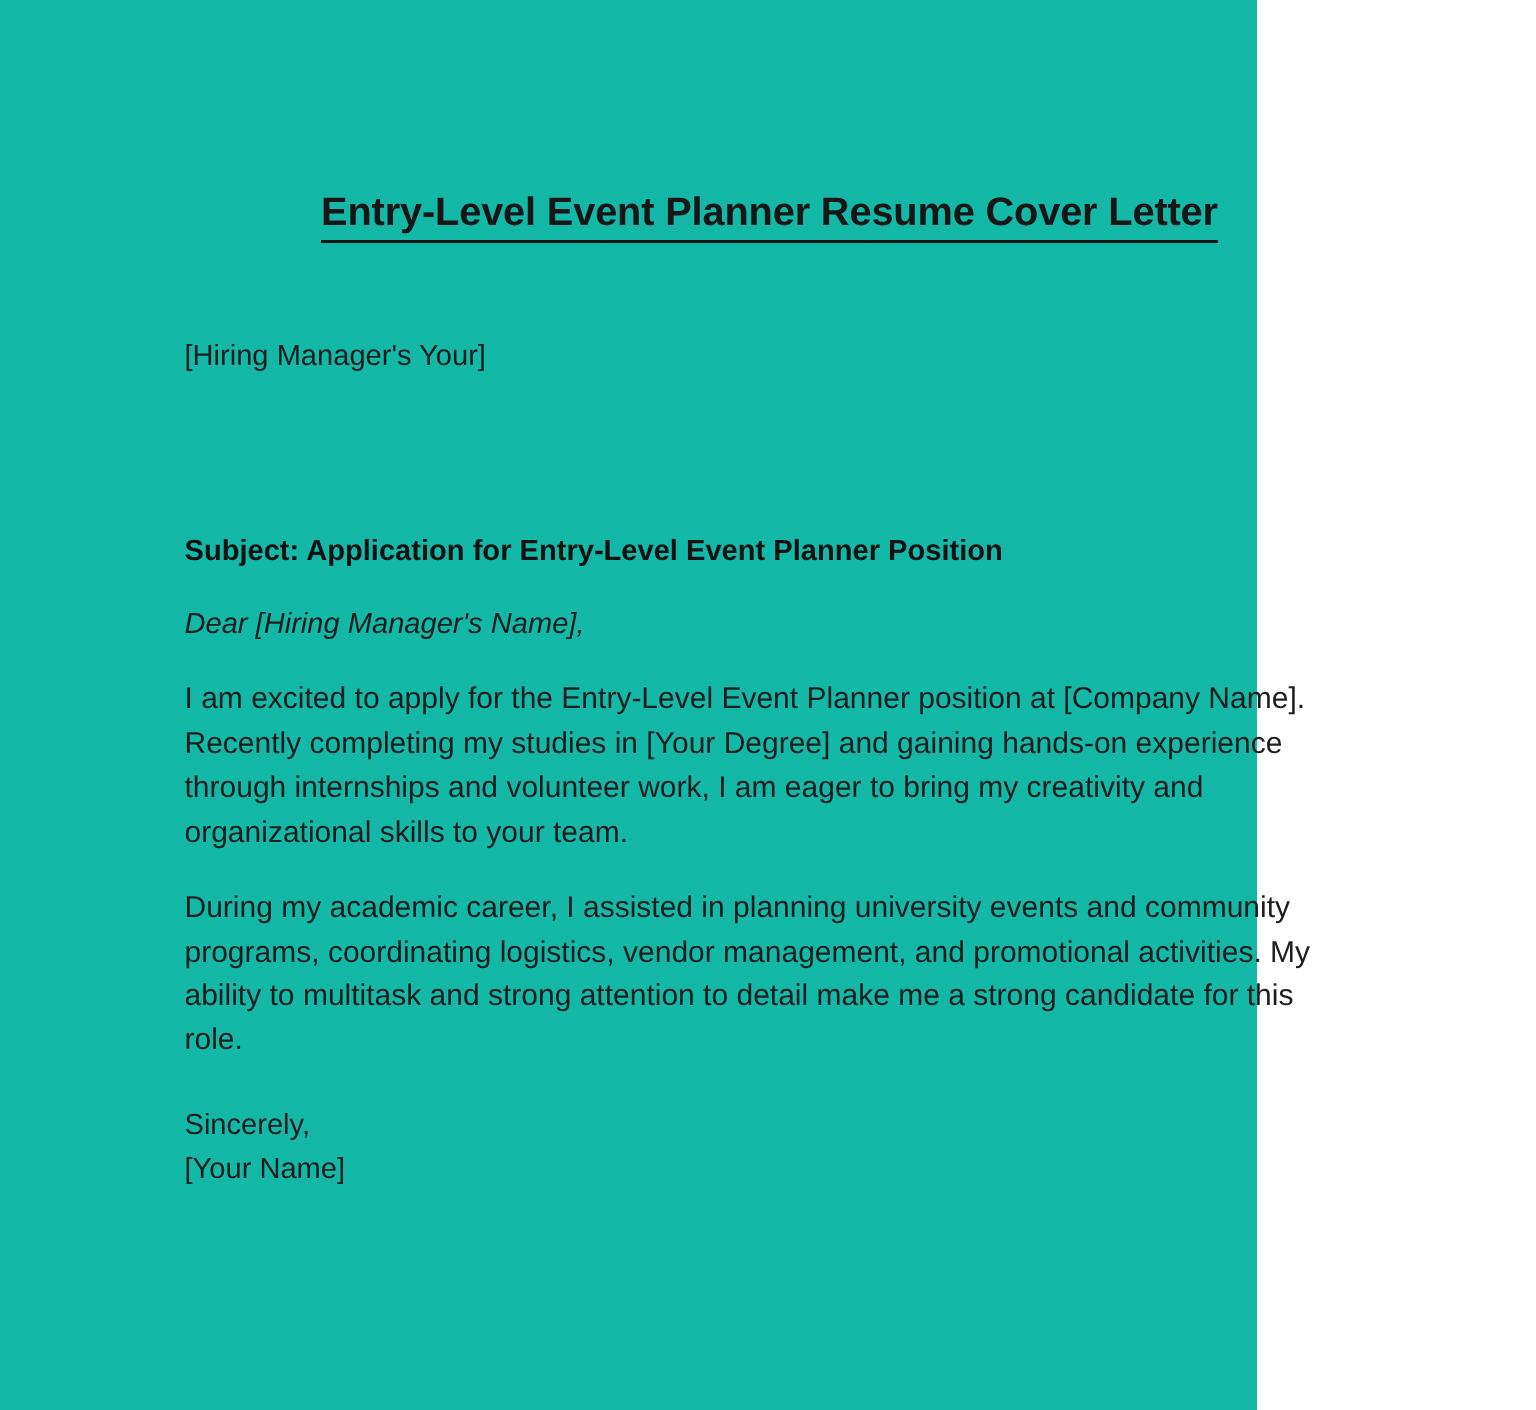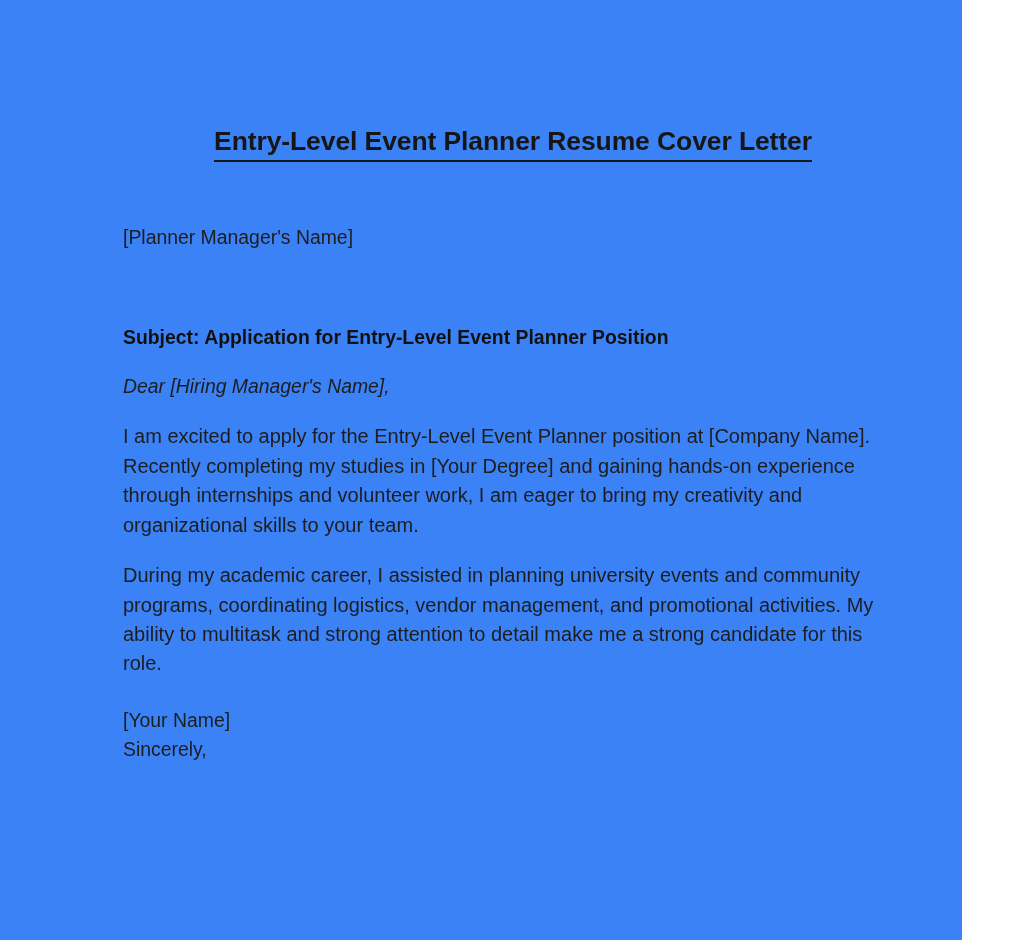--- a/index.html
+++ b/index.html
@@ -10,23 +10,23 @@
   body {
     width: 1024px;
     height: 940px;
     overflow: hidden;
     font-family: "Liberation Sans", sans-serif;
     -webkit-font-smoothing: antialiased;
   }
 
   .page {
     position: relative;
-    width: 962px;
+    width: 838px;
     height: 940px;
-    background: #3b82f6;
+    background: #14b8a6;
     box-sizing: border-box;
   }
 
   .doc-body {
     position: absolute;
     left: 123px;
     top: 0;
     width: 780px;
   }
 
@@ -50,21 +50,21 @@
     margin-top: 61px;
     font-size: 19.4px;
     line-height: 29.4px;
     color: #1d1d1d;
   }
   .addr-line {
     white-space: nowrap;
   }
 
   .subject-line {
-    margin-top: 70px;
+    margin-top: 100px;
     font-size: 19.4px;
     font-weight: bold;
     line-height: 29.4px;
     color: #111111;
   }
 
   .salutation {
     margin-top: 20px;
     font-size: 19.4px;
     line-height: 29.4px;
@@ -93,29 +93,29 @@
 </head>
 <body>
 
 <div class="page">
 
   <div class="doc-body">
 
     <h1 class="letter-title"><span class="ul">Entry-Level Event Planner Resume Cover Letter</span></h1>
 
     <div class="addr-block">
-      <div class="addr-line">[Planner Manager's Name]</div>
+      <div class="addr-line">[Hiring Manager's Your]</div>
     </div>
 
     <div class="subject-line">Subject: Application for Entry-Level Event Planner Position</div>
 
     <div class="salutation">Dear [Hiring Manager's Name],</div>
 
     <p class="para">I am excited to apply for the Entry-Level Event Planner position at [Company Name]. Recently completing my studies in [Your Degree] and gaining hands-on experience through internships and volunteer work, I am eager to bring my creativity and organizational skills to your team.</p>
     <p class="para">During my academic career, I assisted in planning university events and community programs, coordinating logistics, vendor management, and promotional activities. My ability to multitask and strong attention to detail make me a strong candidate for this role.</p>
 
     <div class="closing">
+      <div class="closing-line">Sincerely,</div>
       <div class="closing-line">[Your Name]</div>
-      <div class="closing-line">Sincerely,</div>
     </div>
 
   </div>
 </div>
 
 </body></html>

